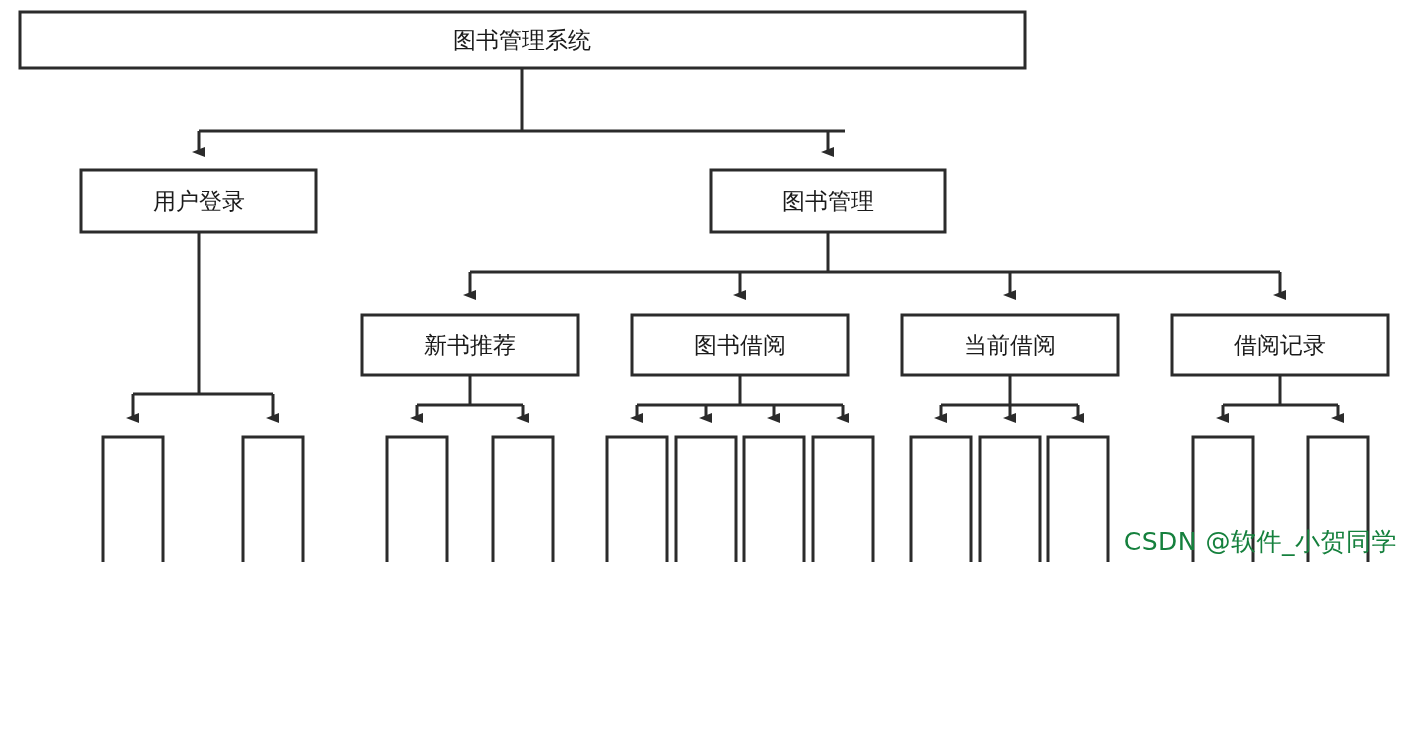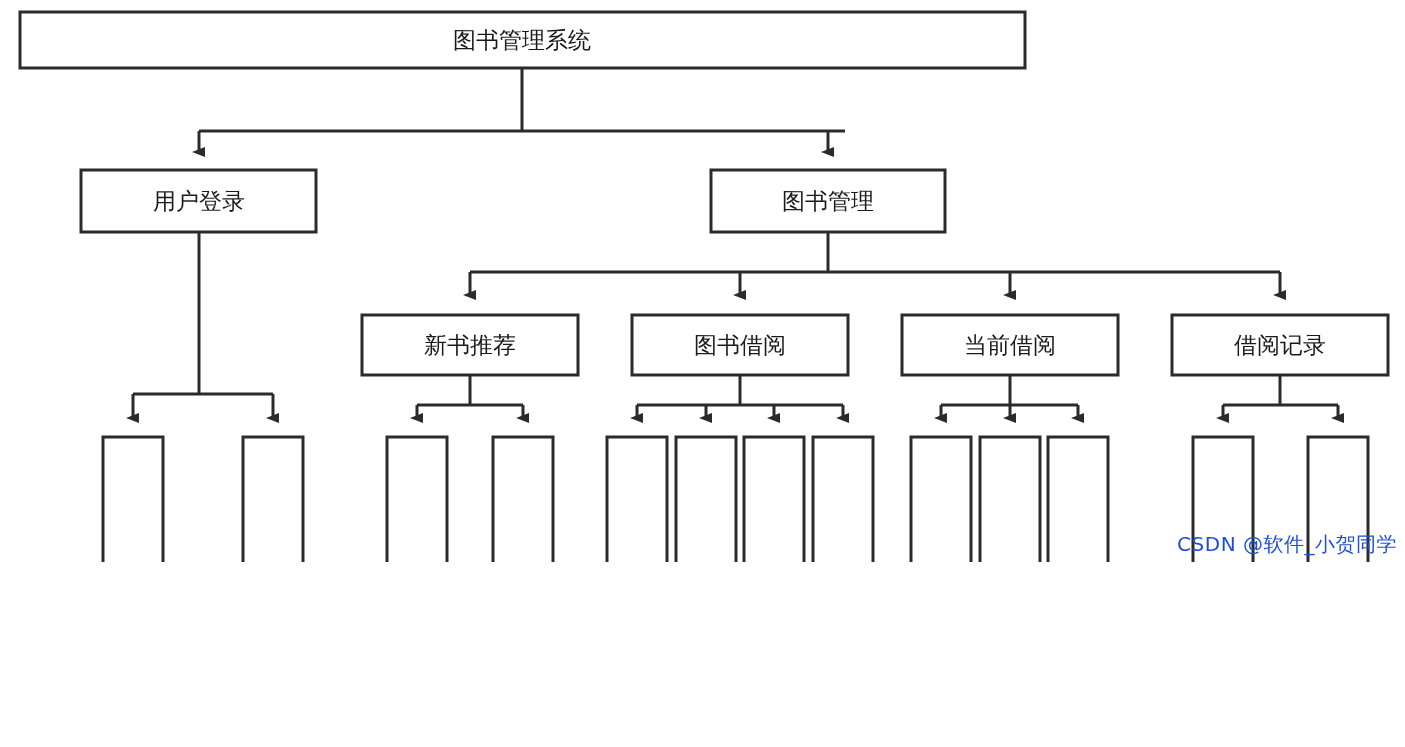--- a/index.html
+++ b/index.html
@@ -44,22 +44,22 @@
     font-size: 23px;
     fill: #1a1a1a;
     text-anchor: middle;
     dominant-baseline: middle;
   }
   .watermark {
     position: absolute;
     right: 8px;
     bottom: 4px;
     font-family: "DejaVu Sans", "Liberation Sans", sans-serif;
-    font-size: 20px;
-    color: #1d4ed8;
+    font-size: 25px;
+    color: #15803d;
     letter-spacing: 0.5px;
     white-space: nowrap;
     pointer-events: none;
   }
   .vlabel {
     position: absolute;
     writing-mode: vertical-rl;
     text-orientation: upright;
     font-family: "DejaVu Sans", "Liberation Sans", sans-serif;
     font-size: 25px;

